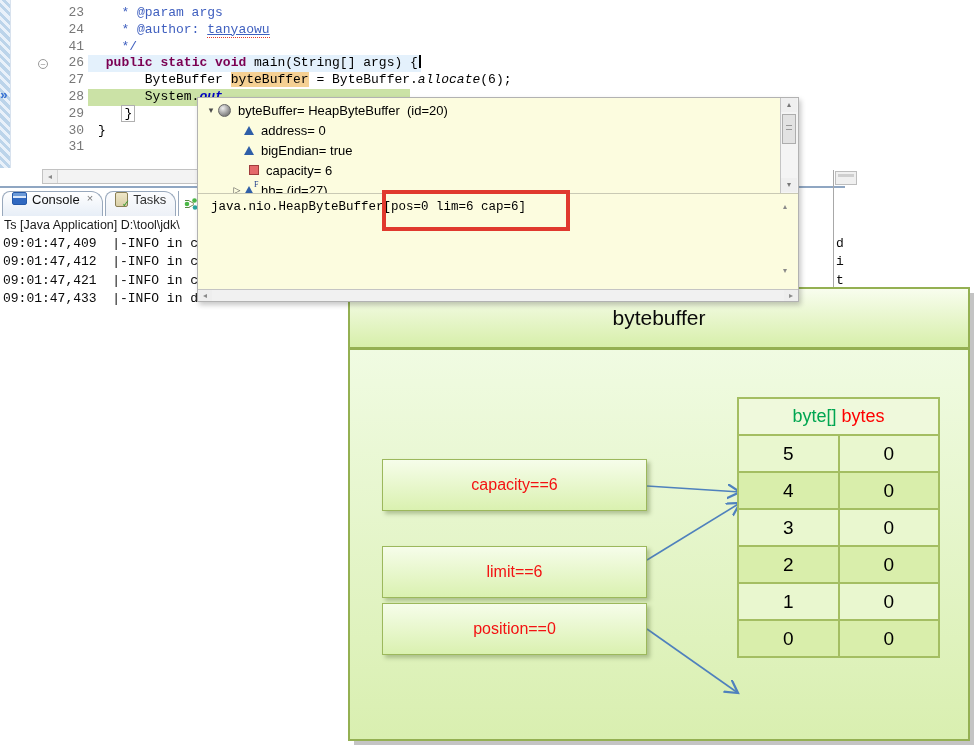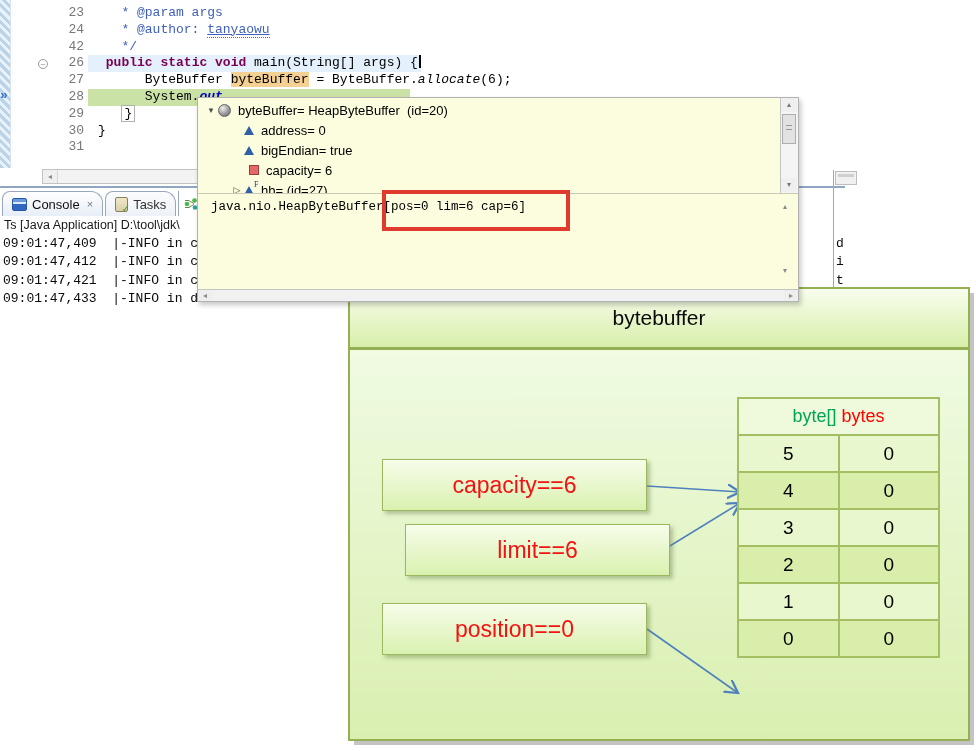--- a/index.html
+++ b/index.html
@@ -35,21 +35,21 @@
       border:1px solid #c2c2c2;box-sizing:border-box;}
   .sb-btn{position:absolute;top:0;width:14px;height:13px;font-size:8px;line-height:13px;text-align:center;
       color:#8a8a8a;background:#efefef;}
   .sb-btn.left{left:0;border-right:1px solid #d5d5d5;}
   .sb-btn.right{right:0;border-left:1px solid #d5d5d5;}
 
   
   .console{position:absolute;left:0;top:186px;width:845px;height:122px;background:#fff;
      border-top:2px solid #8fa6c2;z-index:2;}
   .tabbar{position:absolute;left:2px;top:2px;height:26px;display:flex;align-items:flex-end;gap:2px;}
-  .tab{display:flex;align-items:center;gap:5px;padding:0 9px;height:25px;border:1px solid #98a8bc;border-bottom:none;
+  .tab{display:flex;align-items:flex-start;gap:5px;padding:0 9px;height:25px;border:1px solid #98a8bc;border-bottom:none;
      border-radius:8px 12px 0 0;background:linear-gradient(#ffffff,#e7eef7);font-size:13px;color:#111;box-sizing:border-box;}
   .tab.inactive{background:linear-gradient(#fbfcfe,#edf1f7);color:#333;}
   .tab .close{font-size:11px;color:#777;margin-left:2px;}
   .ic-console{display:inline-block;width:13px;height:11px;border-radius:2px;border:1px solid #2458a8;
      background:linear-gradient(#6b9ad8 0 3px,#dce9fb 3px 5px,#3068c0 5px 100%);}
   .ic-tasks{position:relative;display:inline-block;width:11px;height:13px;border-radius:2px;
      border:1px solid #8a7f55;background:linear-gradient(#efe7c8,#d9cfa8);}
   .ic-tasks i{position:absolute;right:-3px;bottom:-3px;font-style:normal;font-size:10px;color:#3f9c35;font-weight:bold;}
   .tab-extra{height:25px;border-left:1px solid #98a8bc;display:flex;align-items:center;padding:0 4px;background:#fff;}
   .con-title{position:absolute;left:4px;top:30px;font-size:12.5px;color:#1a1a1a;white-space:nowrap;}
@@ -73,21 +73,21 @@
   .cap-green{color:var(--green);}
   .cap-red{color:var(--red);}
   .headrow th{height:35px;background:var(--head_row_bg);font-size:17px;color:#333f1a;}
   .headrow th:first-child{width:64px;}
   .headrow th:last-child{width:133px;}
   .dg-table tbody td{height:35px;font-size:19px;color:#000;}
   tr.band-light td{background:var(--row_light);}
   tr.band-dark td{background:var(--row_dark);}
   .lblbox{position:absolute;left:32px;width:263px;height:50px;border:1px solid #9cb85c;
      background:linear-gradient(var(--box_grad_a),var(--box_grad_b));box-shadow:3px 3px 4px rgba(110,130,80,.45);
-     text-align:center;line-height:50px;font-size:23px;color:var(--label_text);}
+     text-align:center;line-height:50px;font-size:16px;color:var(--label_text);}
 
   
   .popup{position:absolute;left:197px;top:97px;width:600px;height:203px;background:var(--popup_bg);
      border:1px solid #b2b2b2;box-shadow:2px 3px 5px rgba(0,0,0,.22);z-index:10;box-sizing:content-box;}
   #popup-tree{position:absolute;left:0;top:2px;width:582px;height:93px;overflow:hidden;}
   .trow{display:flex;align-items:center;height:20px;font-size:13px;}
   .texp{width:14px;font-size:9px;color:#4a4a4a;text-align:center;flex:0 0 auto;}
   .ticon{flex:0 0 auto;margin-right:7px;position:relative;}
   .ic-object{width:11px;height:11px;border-radius:50%;border:1px solid #666;
      background:radial-gradient(circle at 35% 30%,#efefef,#9a9a9a 55%,#5a5a5a);}
@@ -119,21 +119,21 @@
     <div id="editor-lines">
         <div class="cl">
           <span class="lnum">23</span>
           <span class="lcode"><span class="seg-doc">   * @param args</span></span>
         </div>
         <div class="cl">
           <span class="lnum">24</span>
           <span class="lcode"><span class="seg-doc">   * @author: </span><span class="seg-doclink">tanyaowu</span></span>
         </div>
         <div class="cl">
-          <span class="lnum">42</span>
+          <span class="lnum">41</span>
           <span class="lcode"><span class="seg-doc">   */</span></span>
         </div>
         <div class="cl line-blue">
           <span class="lnum">26</span>
           <span class="foldm">–</span>
           <span class="lcode"><span class="seg-plain"> </span><span class="seg-kw">public static void </span><span class="seg-plain">main(String[] args) {</span><span class="seg-cursor"></span></span>
         </div>
         <div class="cl">
           <span class="lnum">27</span>
           <span class="lcode"><span class="seg-plain">      ByteBuffer </span><span class="seg-occ">byteBuffer</span><span class="seg-plain"> = ByteBuffer.</span><span class="seg-it">allocate</span><span class="seg-plain">(6);</span></span>
@@ -206,21 +206,21 @@
           <marker id="arrowOpen" markerWidth="12" markerHeight="12" refX="8" refY="4.5" orient="auto">
             <path d="M0,0 L8,4.5 L0,9" fill="none" style="stroke:var(--arrow)" stroke-width="1.4"></path>
           </marker>
         </defs>
         <line x1="297" y1="197" x2="390" y2="203" style="stroke:var(--arrow)" stroke-width="1.6" marker-end="url(#arrowOpen)"></line>
         <line x1="297" y1="271" x2="390" y2="214" style="stroke:var(--arrow)" stroke-width="1.6" marker-end="url(#arrowOpen)"></line>
         <line x1="297" y1="340" x2="388" y2="404" style="stroke:var(--arrow)" stroke-width="1.6" marker-end="url(#arrowOpen)"></line>
       </svg>
       <div id="dg-labels">
           <div class="lblbox" style="top: 109px;">capacity==6</div>
-          <div class="lblbox" style="top: 174px; margin-left: 23px;">limit==6</div>
+          <div class="lblbox" style="top: 196px;">limit==6</div>
           <div class="lblbox" style="top: 253px;">position==0</div>
         </div>
       <table class="dg-table">
         <thead>
           <tr>
               <th class="cap-cell" colspan="2" id="tbl-caption"><span class="cap-green">byte[]</span><span class="cap-red"> bytes</span></th>
             </tr>
         </thead>
         <tbody id="tbl-body">
             <tr class="band-light">

